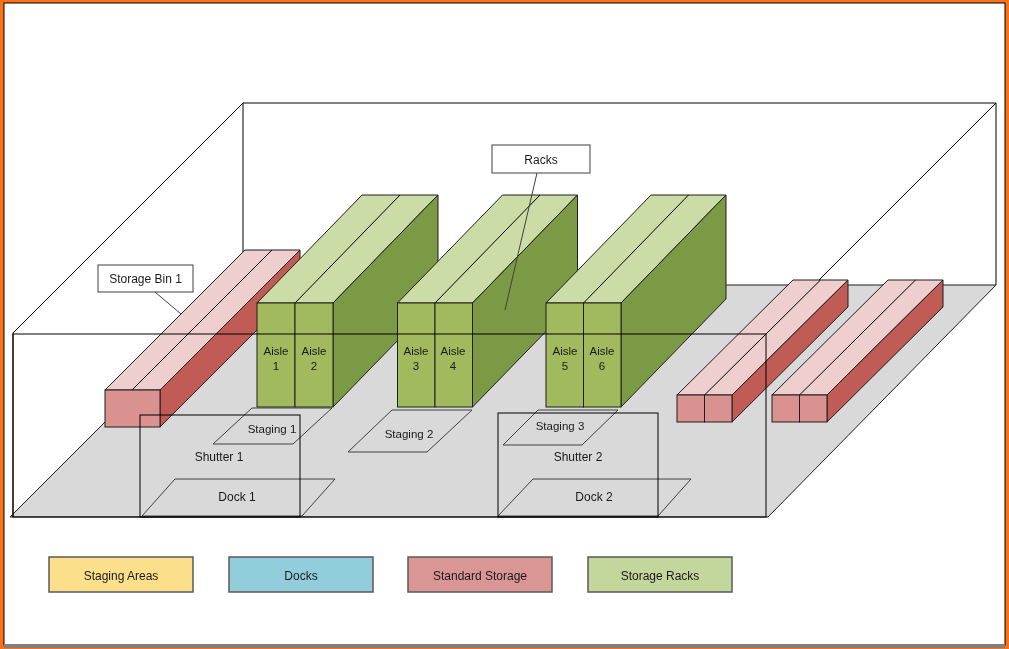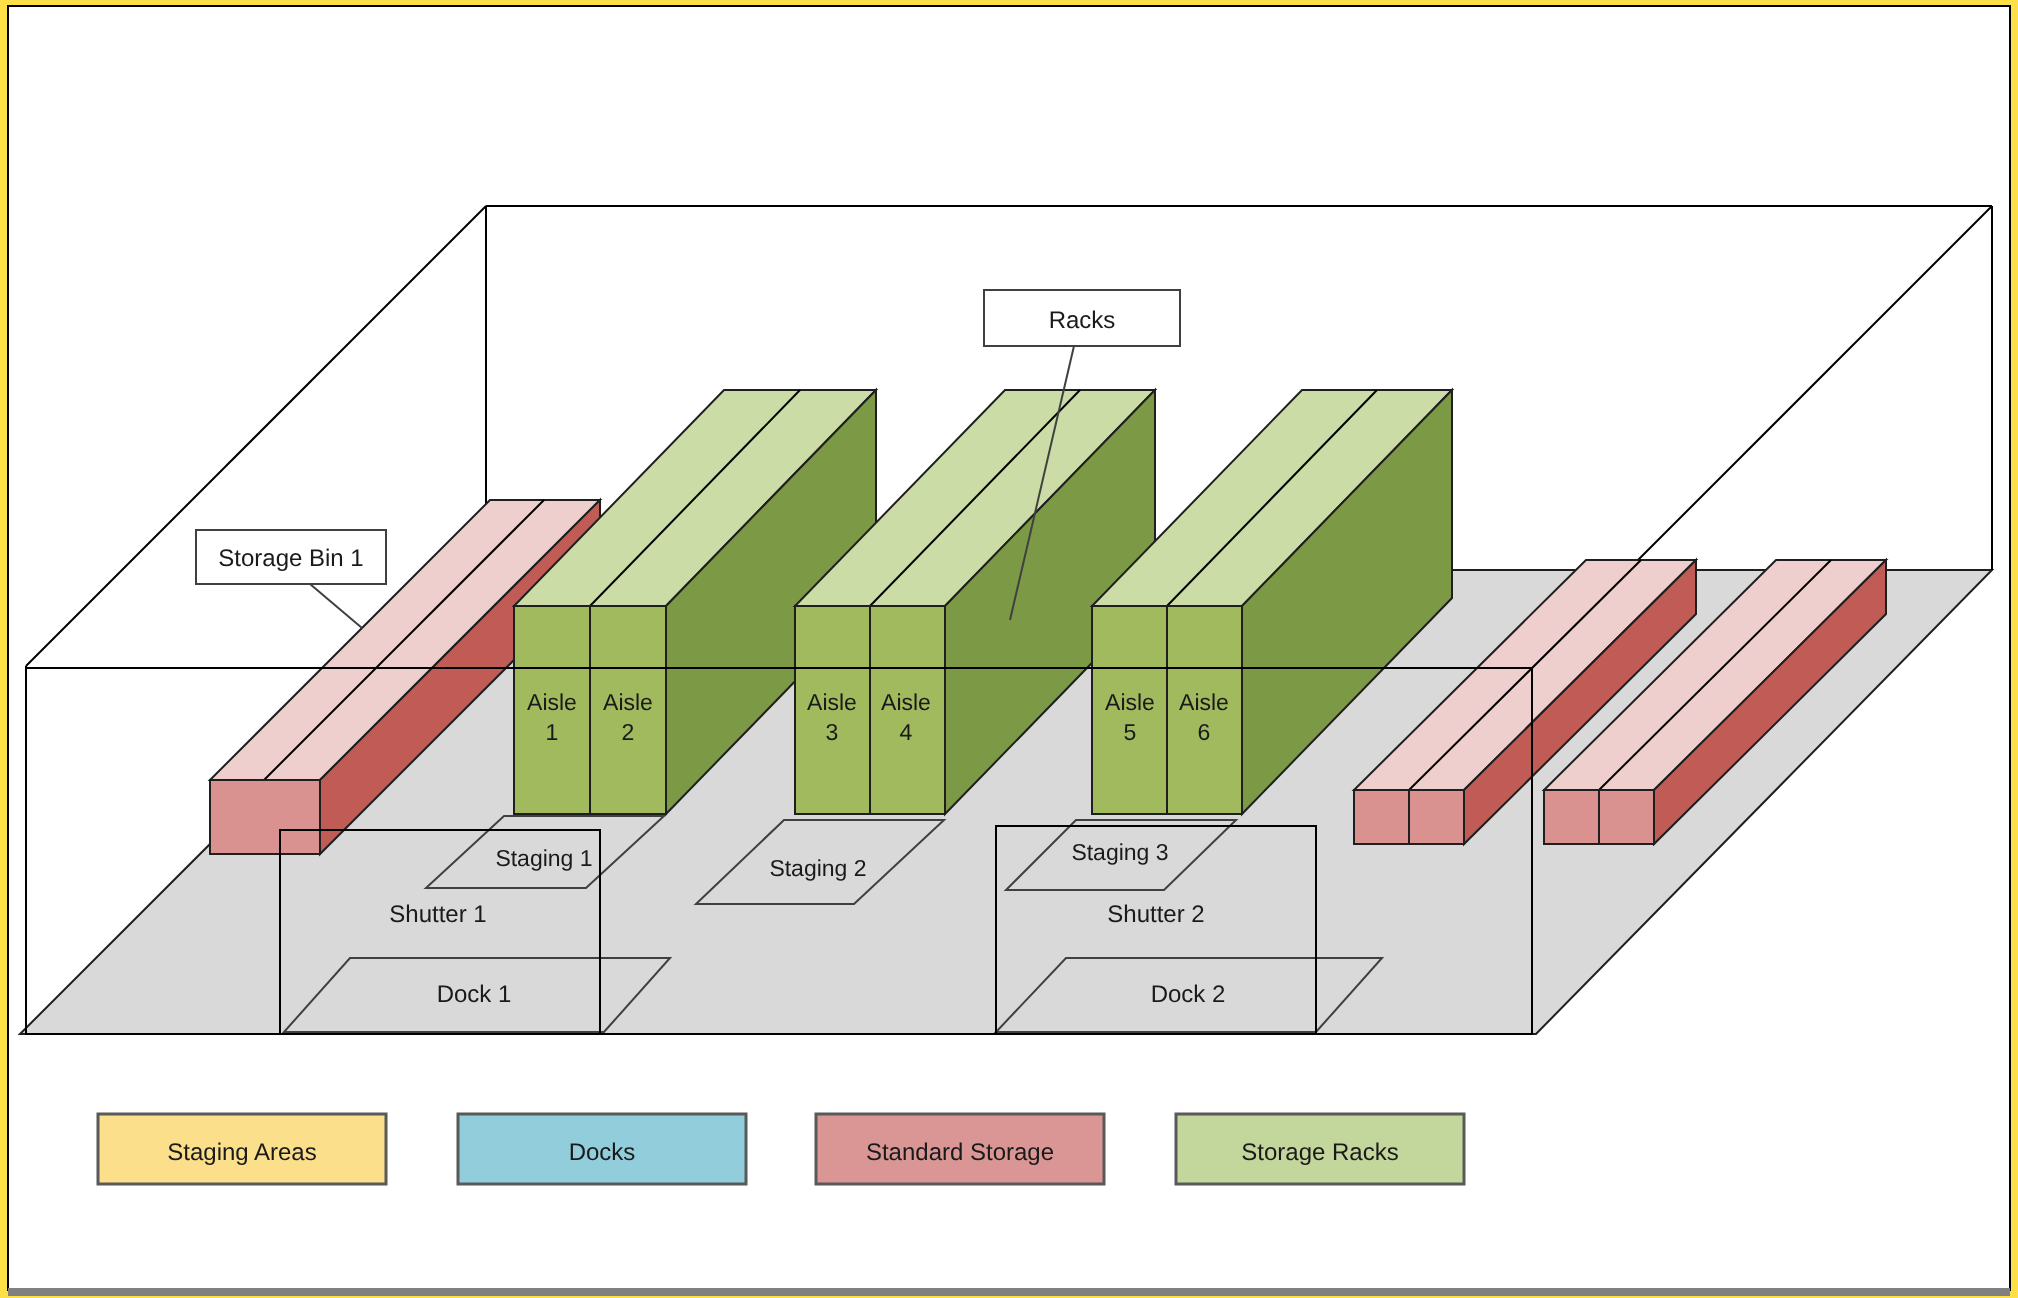--- a/index.html
+++ b/index.html
@@ -1,17 +1,17 @@
 <!DOCTYPE html>
 <html><head>
 <meta charset="utf-8">
 <style>
   html,body{margin:0;padding:0;background:#fff;}
   body{font-family:"Liberation Sans", sans-serif;}
-  .stage{position:relative;width:1009px;height:649px;background:#fde047;overflow:hidden;}
+  .stage{position:relative;width:1009px;height:649px;background:#f97316;overflow:hidden;}
   svg text{fill:#1a1a1a;font-family:"Liberation Sans", sans-serif;}
   .t11{font-size:11.5px;}
   .t12{font-size:12px;}
   .shape{stroke:#1f1f1f;stroke-width:1;}
   .thin{stroke:#000;stroke-width:1;fill:none;}
   .softline{stroke:#404040;stroke-width:1;fill:none;}
   .legendbox{stroke:#595959;stroke-width:1.5;}
 </style>
 </head>
 <body>

